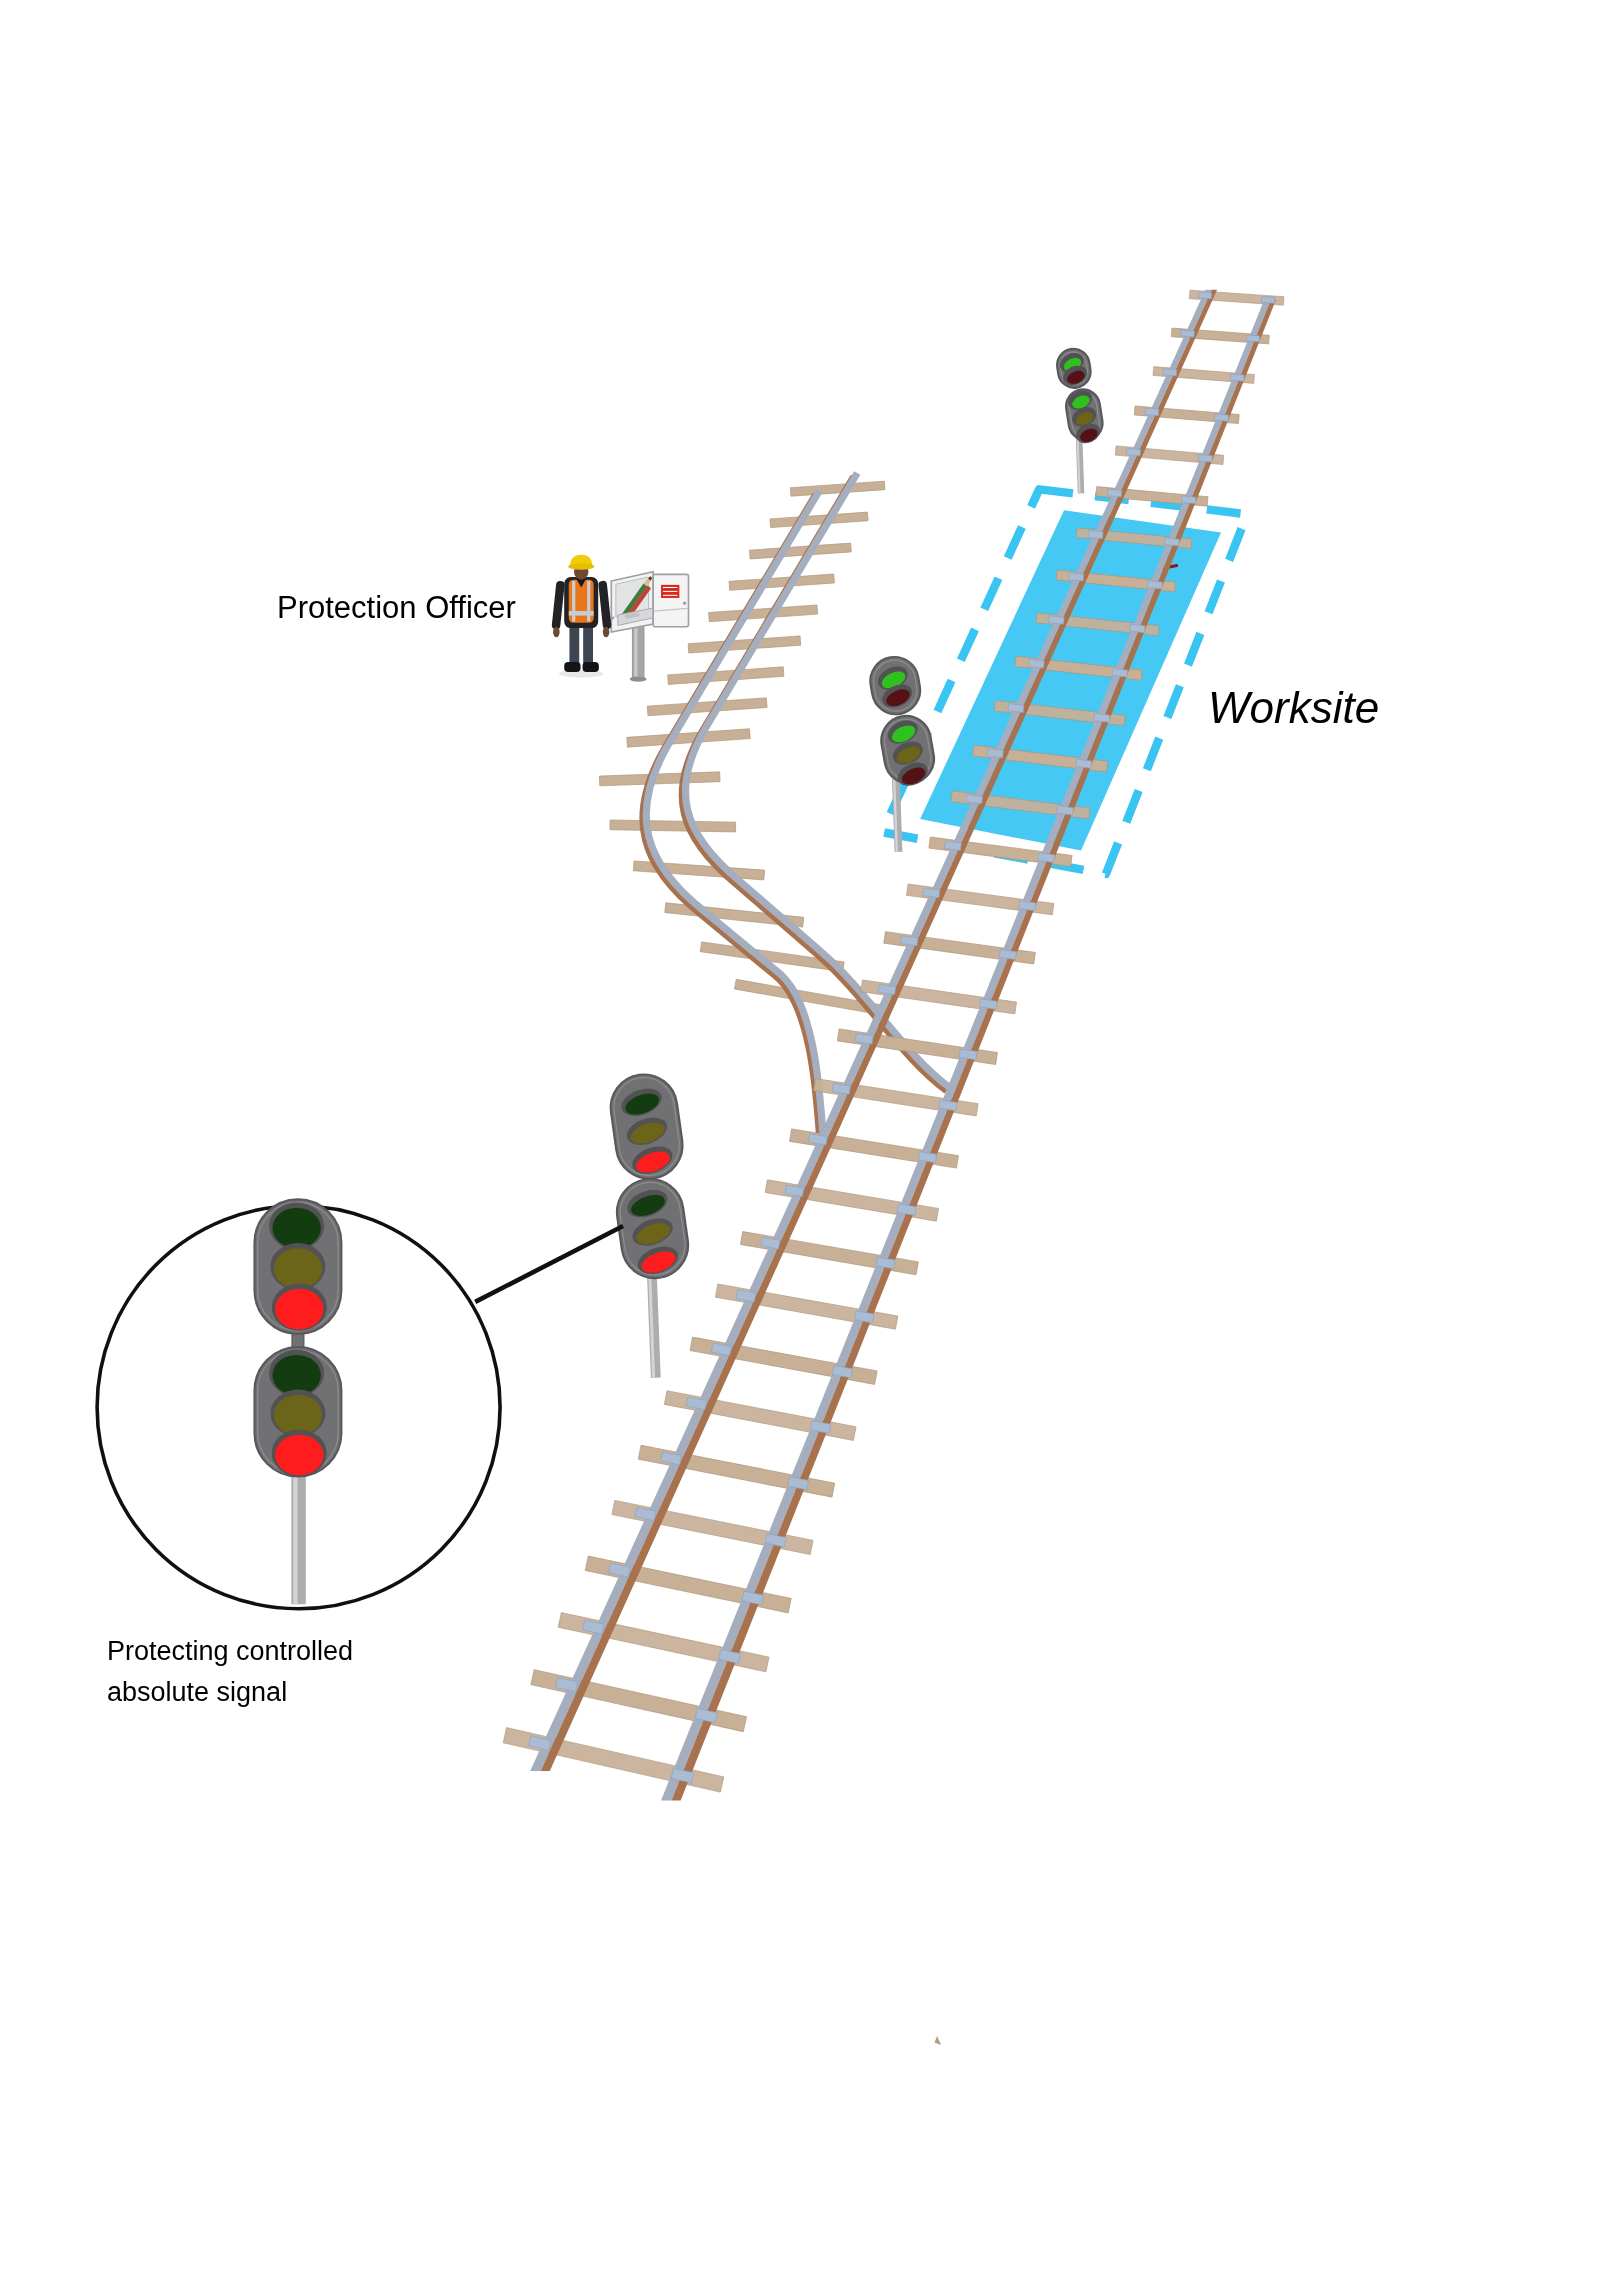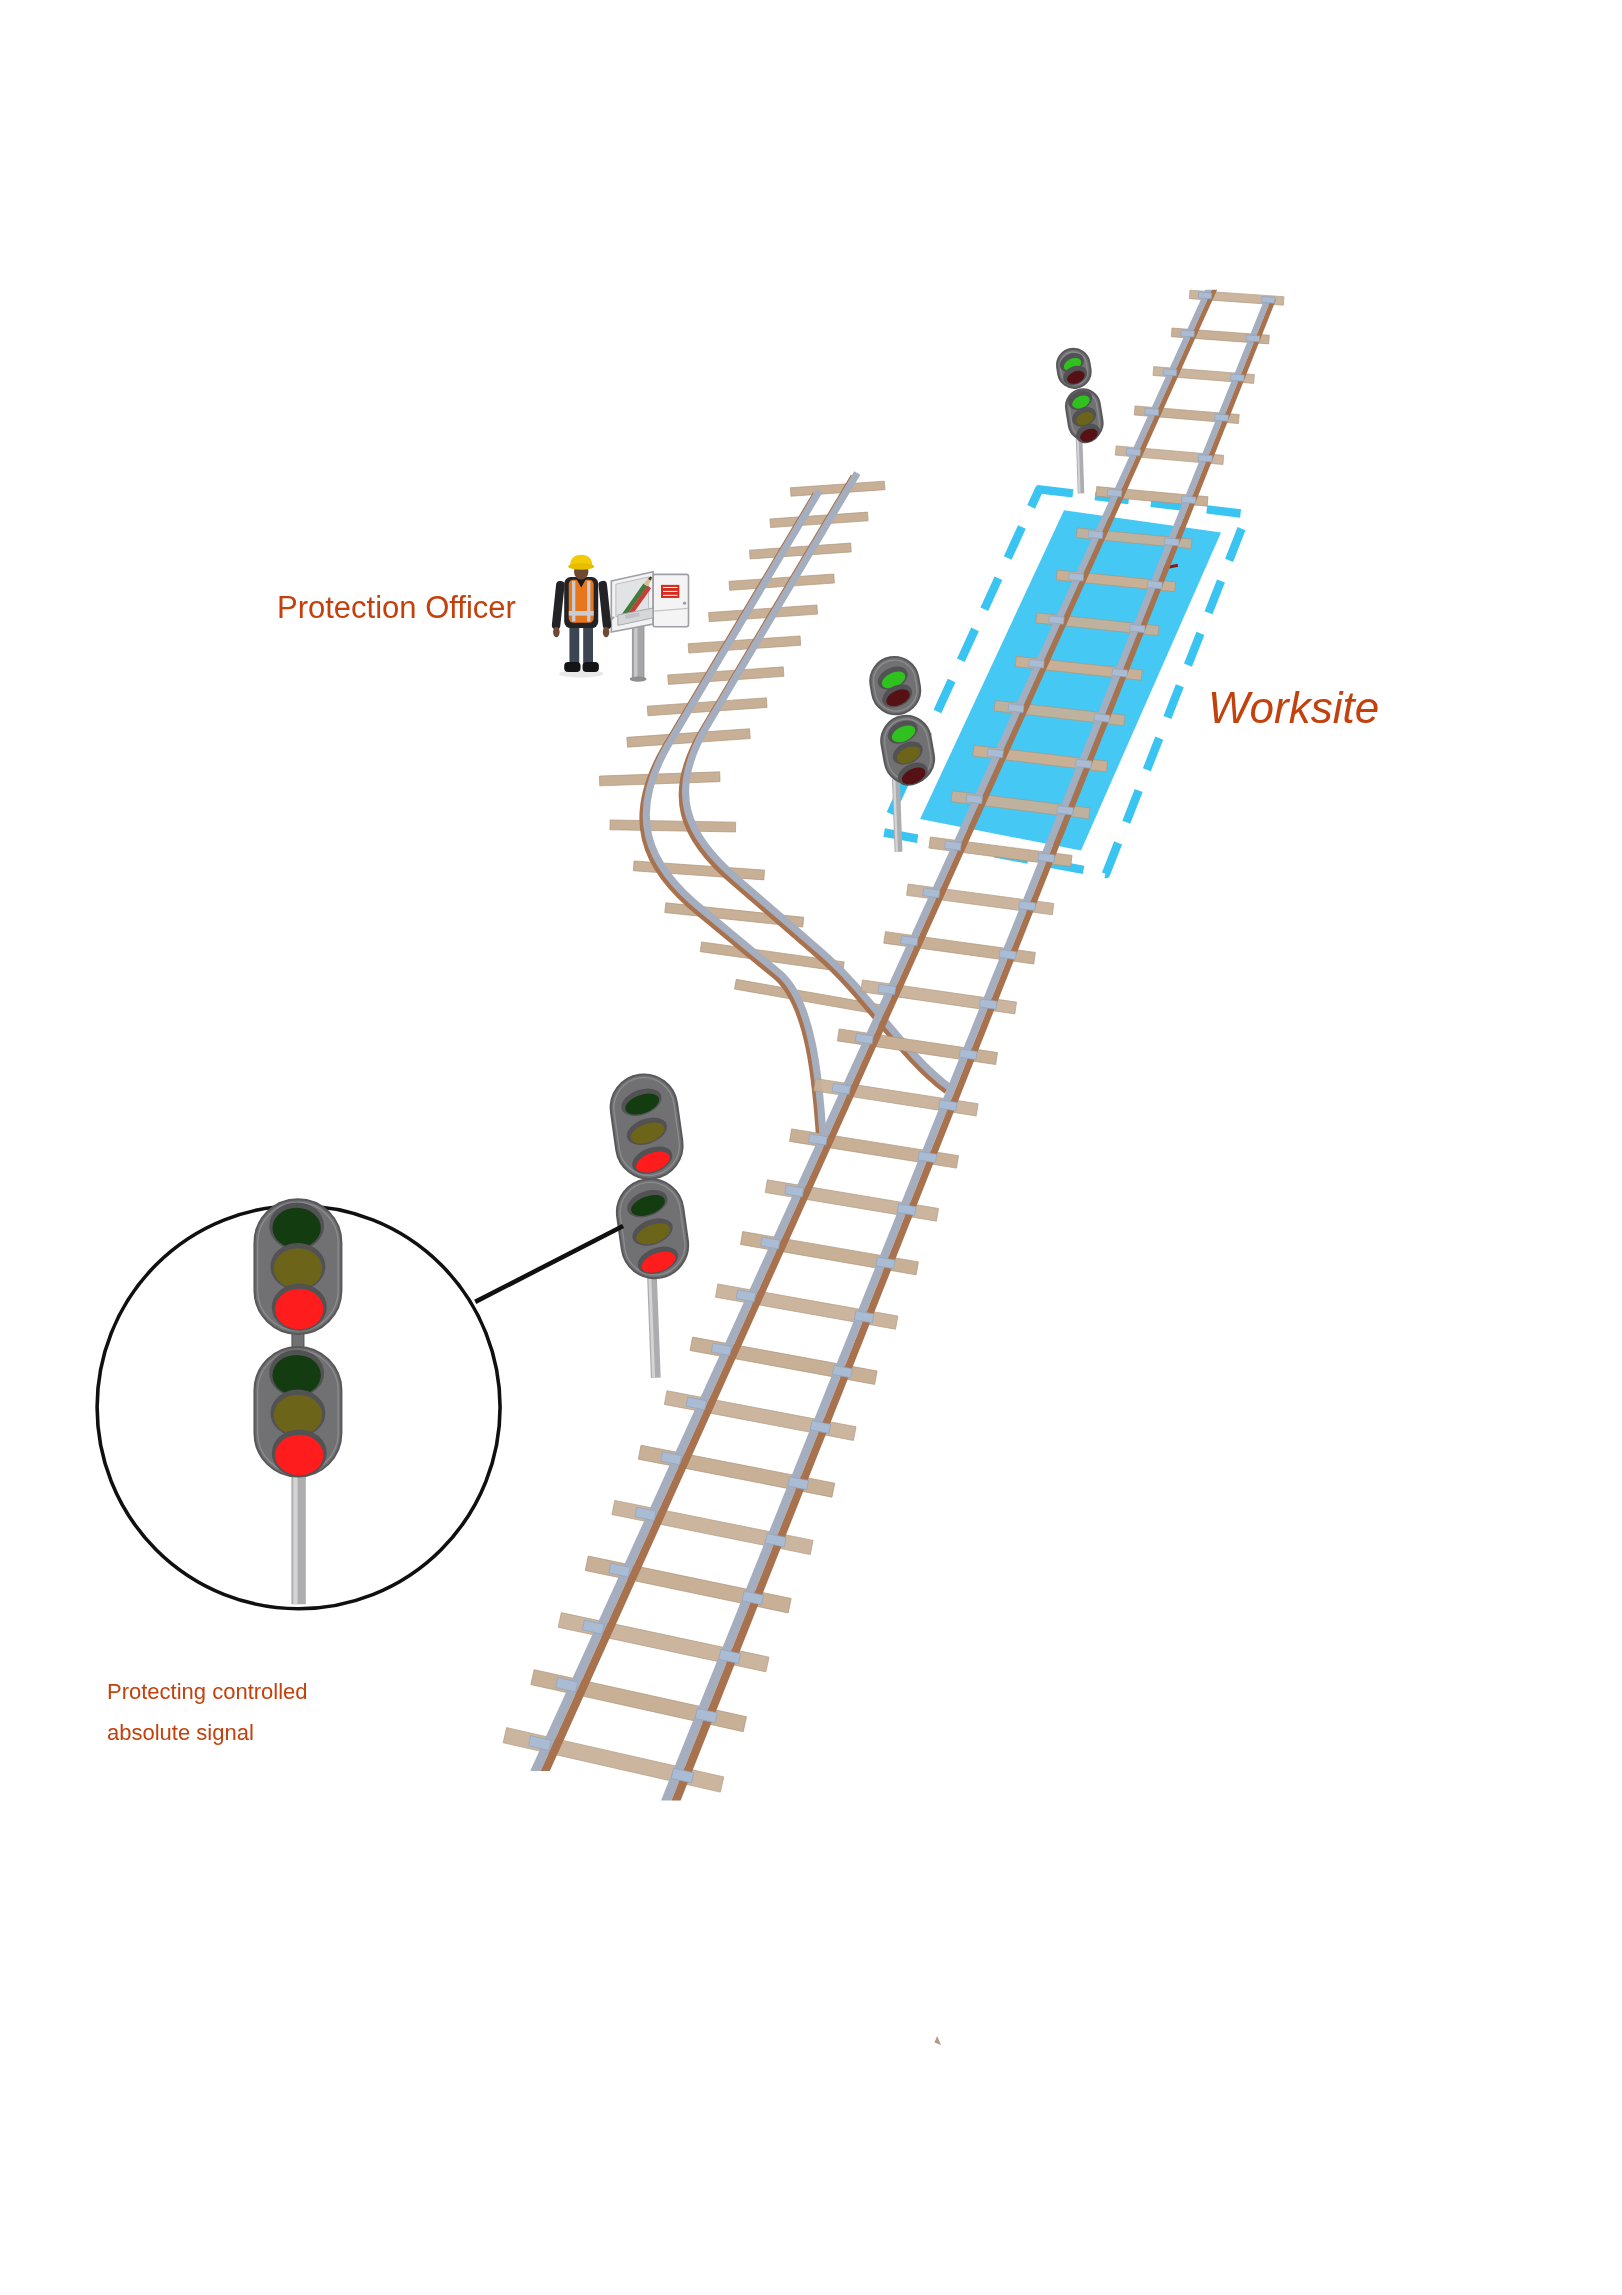--- a/index.html
+++ b/index.html
@@ -1,22 +1,22 @@
 <!DOCTYPE html>
 <html style="font-size:10.5px"><head>
 <meta charset="utf-8">
 <style>
   html,body{margin:0;padding:0;background:#ffffff;}
   body{width:1623px;height:2295px;position:relative;overflow:hidden;
        font-family:"Liberation Sans", sans-serif;}
   #scene{position:absolute;left:0;top:0;width:1623px;height:2295px;display:block;}
-  .lbl{position:absolute;color:#c2410c;white-space:nowrap;}
+  .lbl{position:absolute;color:#000000;white-space:nowrap;}
   #lbl-protection-officer{left:277px;top:590px;font-size:31px;}
   #lbl-worksite{left:1208px;top:683px;font-size:44px;font-style:italic;}
-  #lbl-protecting{left:107px;top:1631px;font-size:22px;line-height:41px;margin-top:40px;}
+  #lbl-protecting{left:107px;top:1631px;font-size:27px;line-height:41px;}
 </style>
 </head>
 <body>
 
 <svg id="scene" viewBox="0 0 2480 3508">
   <g id="g-branch">
       <rect x="1208" y="740.5" width="144" height="13" fill="#C8B097" stroke="#AD9479" stroke-width="1" transform="rotate(-4 1280 747)"></rect>
       <rect x="1176.75" y="788" width="149.5" height="13.25" fill="#C8B097" stroke="#AD9479" stroke-width="1" transform="rotate(-4 1251.5 794.625)"></rect>
       <rect x="1145.5" y="835.5" width="155" height="13.5" fill="#C8B097" stroke="#AD9479" stroke-width="1" transform="rotate(-4 1223 842.25)"></rect>
       <rect x="1114.25" y="883" width="160.5" height="13.75" fill="#C8B097" stroke="#AD9479" stroke-width="1" transform="rotate(-4 1194.5 889.875)"></rect>

